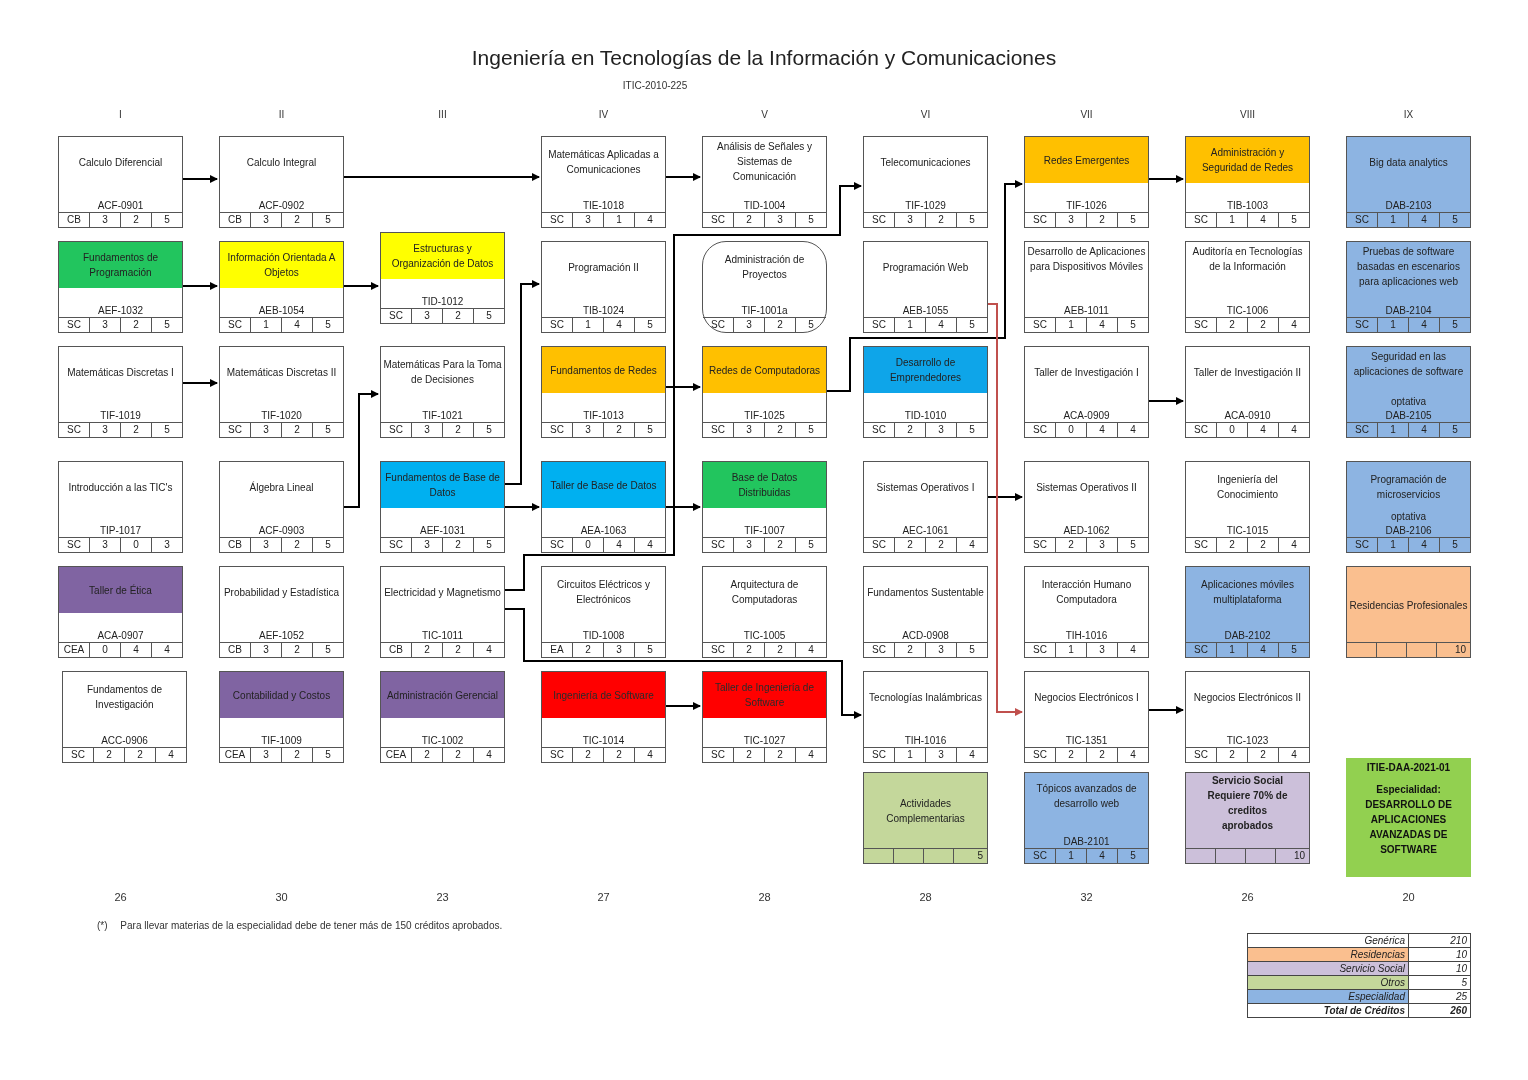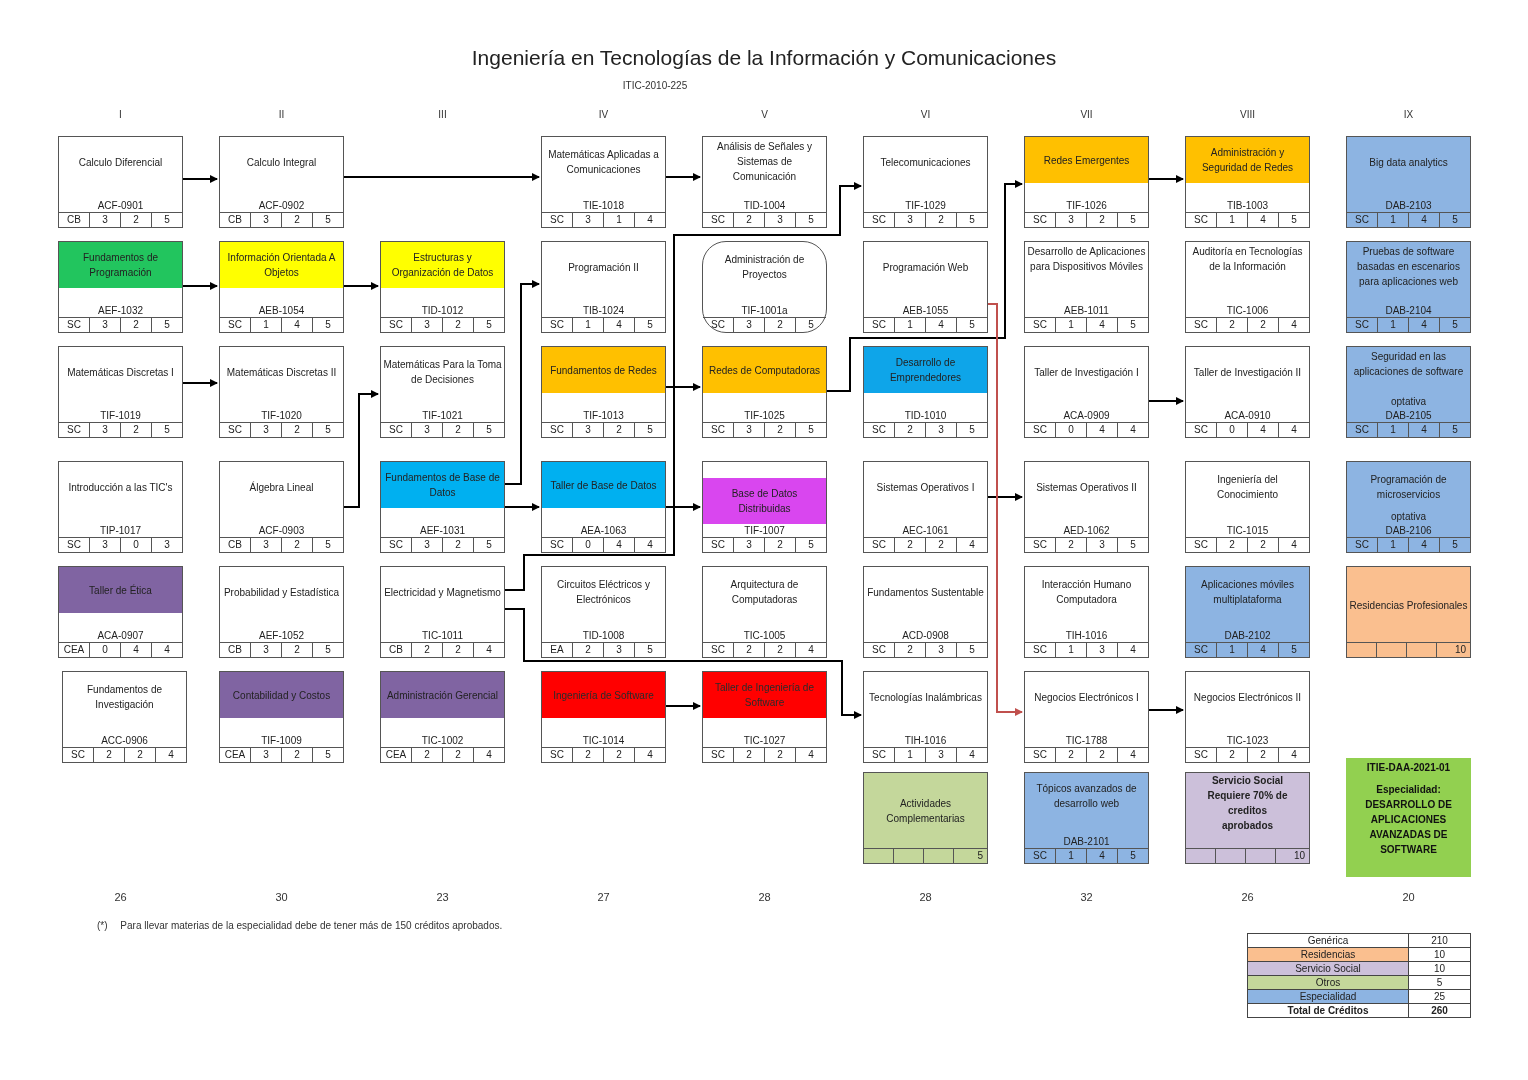--- a/index.html
+++ b/index.html
@@ -20,21 +20,21 @@
   .card .extra { position:absolute; left:0; right:0; top:48px; text-align:center; line-height:14px; }
   .card .foot { position:absolute; left:0; right:0; bottom:0; height:14px; border-top:1px solid #555;
                 display:flex; }
   .card .foot span { flex:1; text-align:center; line-height:13px; border-left:1px solid #555; }
   .card .foot span:first-child { border-left:none; }
   .spec { position:absolute; left:1346px; top:758px; width:125px; height:119px; background:#92d050;
           font-size:10px; font-weight:bold; text-align:center; color:#111; line-height:15px; }
   .note { position:absolute; left:97px; top:920px; font-size:10px; color:#333; }
   .note .mark { margin-right:10px; }
   table.legend { position:absolute; left:1247px; top:933px; border-collapse:collapse; font-size:10px; }
-  table.legend td { border:1px solid #444; padding:0 3px; height:13px; line-height:13px; text-align:center; }
+  table.legend td { border:1px solid #444; padding:0 3px; height:13px; line-height:13px; text-align:right;font-style:italic; }
   table.legend td.lbl { width:154px; }
   table.legend td.val { width:55px; }
   svg.wires { position:absolute; left:0; top:0; width:1528px; height:1080px; pointer-events:none; }
 </style>
 </head>
 <body>
 
 <div class="title">Ingeniería en Tecnologías de la Información y Comunicaciones</div>
 <div class="subtitle">ITIC-2010-225</div>
 
@@ -201,21 +201,21 @@
     <div class="card" style="left: 219px; top: 241px;">
       <div class="head" style="background: rgb(255, 255, 0); height: 46px; top: 0px;">Información Orientada A Objetos</div>
       <div class="code">AEB-1054</div>
       <div class="foot">
         <span>SC</span>
         <span>1</span>
         <span>4</span>
         <span>5</span>
       </div>
     </div>
-    <div class="card" style="left: 380px; top: 241px; padding-left: 36px;">
+    <div class="card" style="left: 380px; top: 232px; padding-left: 36px;">
       <div class="head" style="background: rgb(255, 255, 0); height: 46px; top: 0px;">Estructuras y Organización de Datos</div>
       <div class="code">TID-1012</div>
       <div class="foot">
         <span>SC</span>
         <span>3</span>
         <span>2</span>
         <span>5</span>
       </div>
     </div>
     <div class="card" style="left: 541px; top: 241px;">
@@ -403,21 +403,21 @@
       <div class="head" style="background: rgb(0, 176, 240); height: 46px; top: 0px;">Taller de Base de Datos</div>
       <div class="code">AEA-1063</div>
       <div class="foot">
         <span>SC</span>
         <span>0</span>
         <span>4</span>
         <span>4</span>
       </div>
     </div>
     <div class="card" style="left: 702px; top: 461px;">
-      <div class="head" style="background: #d946ef; height: 46px; top: 16px;">Base de Datos Distribuidas</div>
+      <div class="head" style="background: #22c55e; height: 46px; top: 0px;">Base de Datos Distribuidas</div>
       <div class="code">TIF-1007</div>
       <div class="foot">
         <span>SC</span>
         <span>3</span>
         <span>2</span>
         <span>5</span>
       </div>
     </div>
     <div class="card" style="left: 863px; top: 461px;">
       <div class="head">Sistemas Operativos I</div>
@@ -604,21 +604,21 @@
       <div class="code">TIH-1016</div>
       <div class="foot">
         <span>SC</span>
         <span>1</span>
         <span>3</span>
         <span>4</span>
       </div>
     </div>
     <div class="card" style="left: 1024px; top: 671px;">
       <div class="head">Negocios Electrónicos I</div>
-      <div class="code">TIC-1788</div>
+      <div class="code">TIC-1351</div>
       <div class="foot">
         <span>SC</span>
         <span>2</span>
         <span>2</span>
         <span>4</span>
       </div>
     </div>
     <div class="card" style="left: 1185px; top: 671px;">
       <div class="head">Negocios Electrónicos II</div>
       <div class="code">TIC-1023</div>

